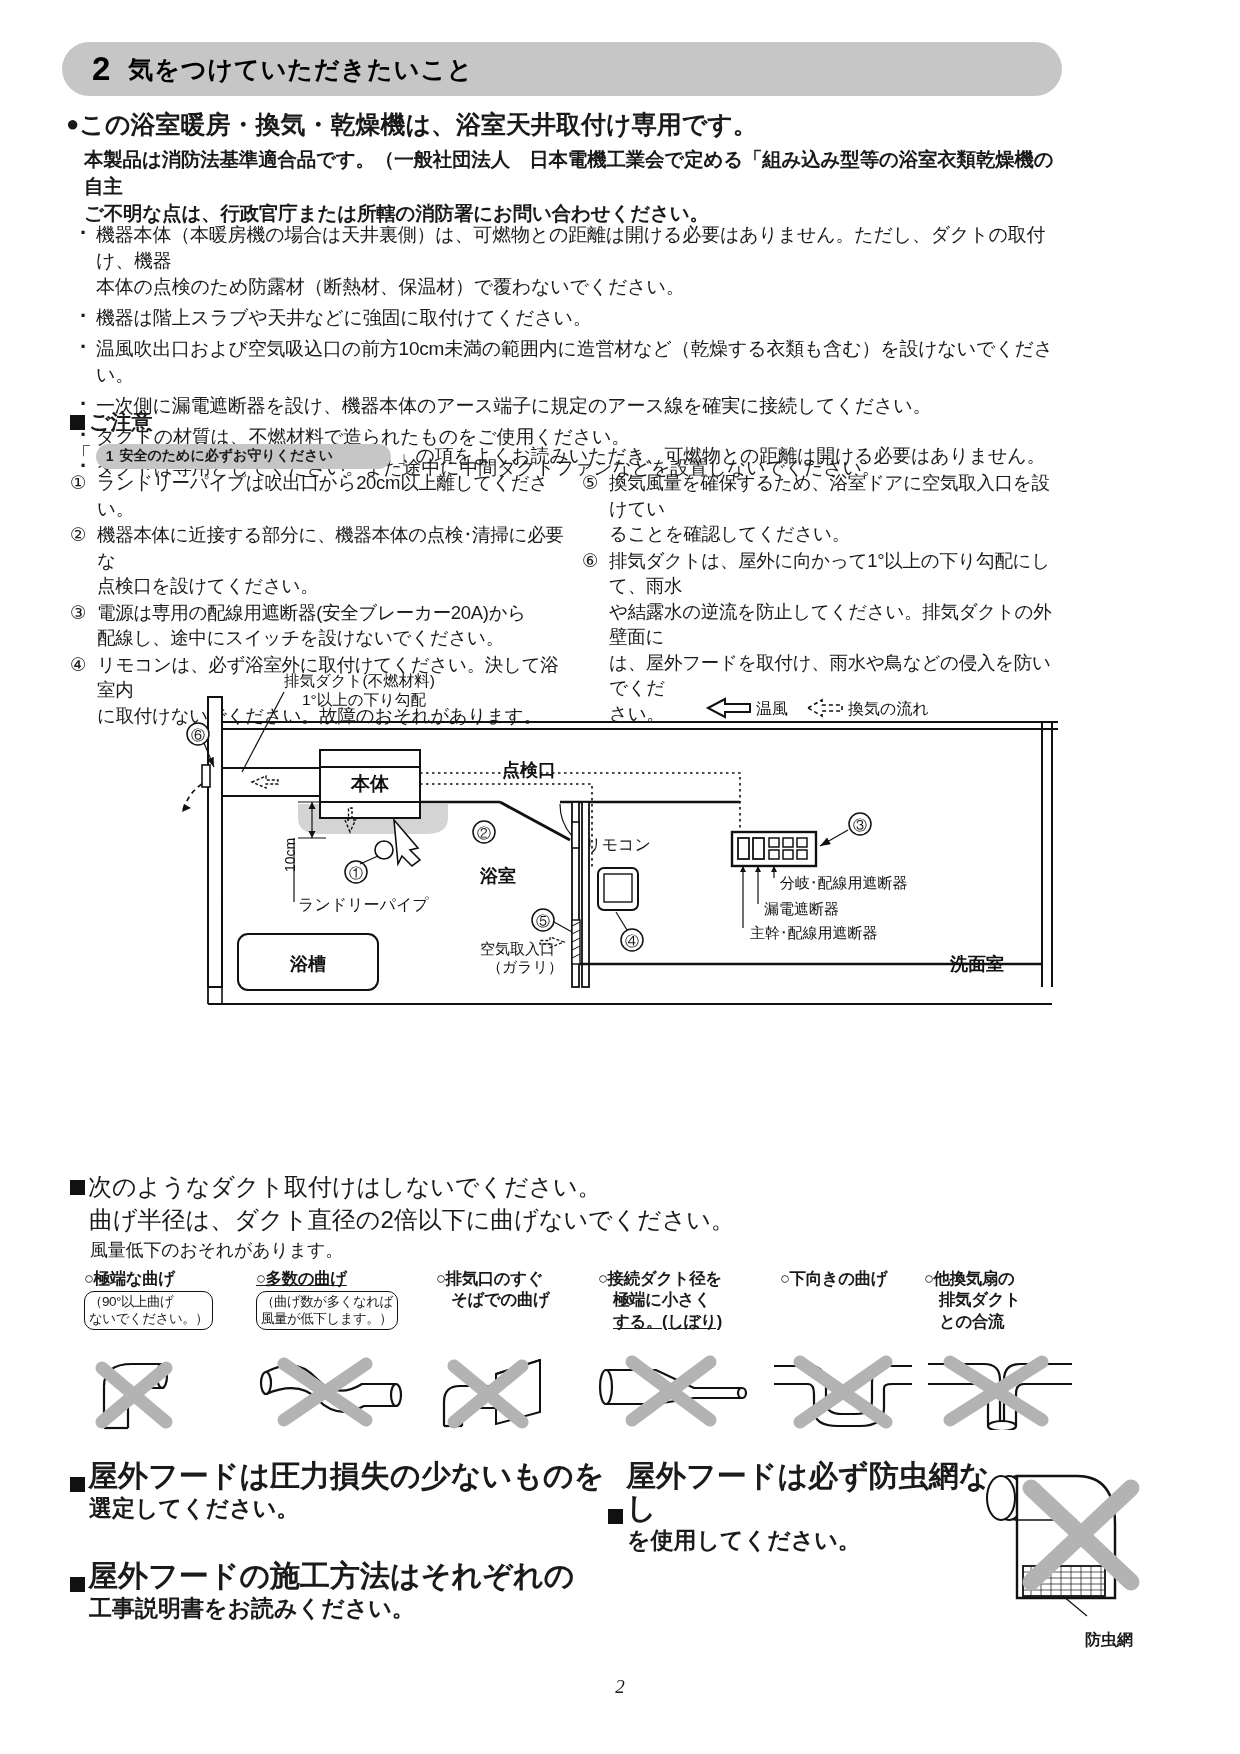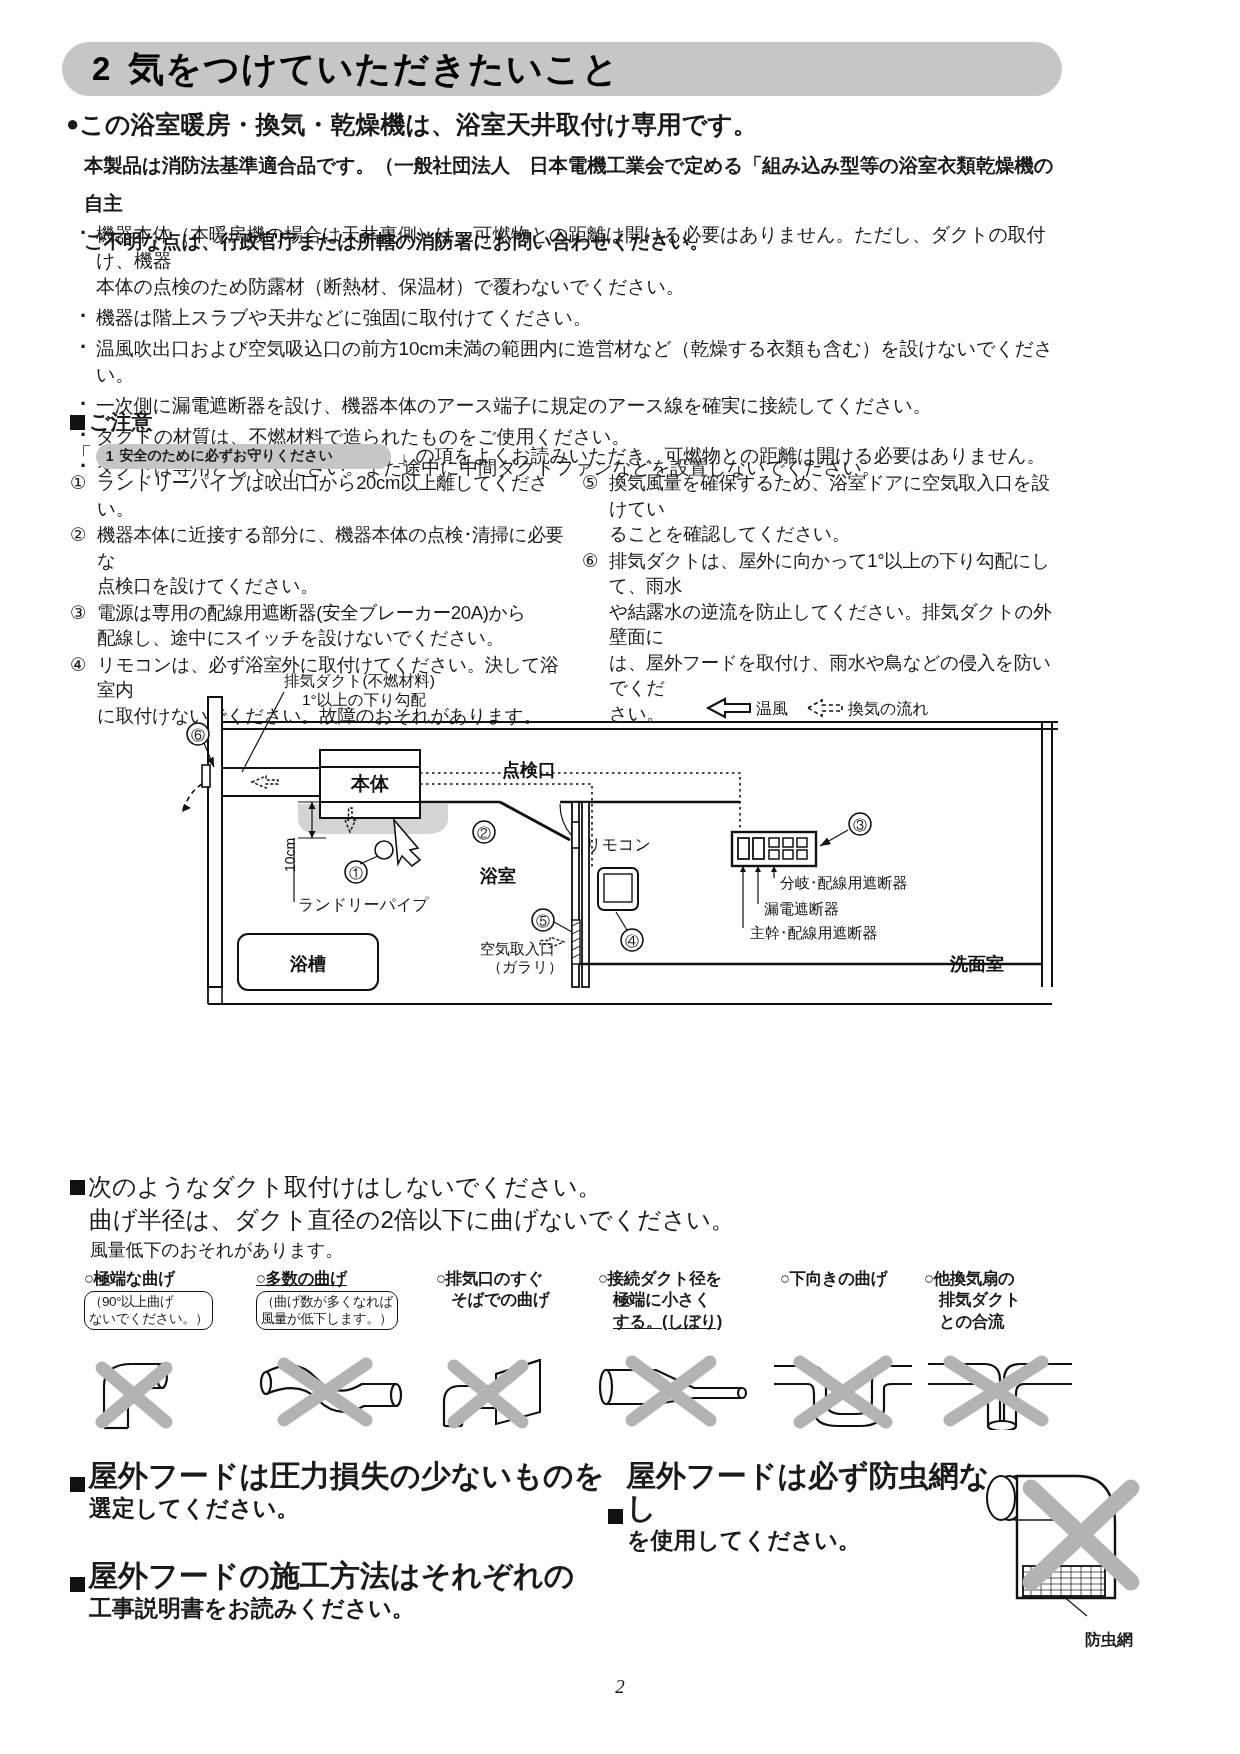--- a/index.html
+++ b/index.html
@@ -15,32 +15,32 @@
   
   .chapter-bar{
     position:absolute;left:62px;top:42px;width:1000px;height:54px;
     background:#c6c6c6;border-radius:27px;
     display:flex;align-items:center;
   }
   .chapter-num{
     font-size:33px;font-weight:bold;color:#000;margin-left:30px;letter-spacing:0;
   }
   .chapter-title{
-    font-size:36px;font-weight:bold;color:#000;margin-left:18px;letter-spacing:1px;
+    font-size:25px;font-weight:bold;color:#000;margin-left:18px;letter-spacing:1px;
   }
 
   
   .lead{
     position:absolute;left:66px;top:108px;width:1000px;
     font-size:25px;font-weight:bold;letter-spacing:0px;
   }
   .lead .bullet{font-size:22px;vertical-align:2px;}
   .intro{
     position:absolute;left:84px;top:146px;width:985px;
-    font-size:19.5px;font-weight:bold;line-height:38px;letter-spacing:-0.2px;
+    font-size:19.5px;font-weight:bold;line-height:27px;letter-spacing:-0.2px;
   }
 
   .dash-list{
     position:absolute;left:70px;top:222px;width:1000px;
   }
   .dash-item{
     font-size:19px;line-height:26px;letter-spacing:-0.2px;
     padding-left:26px;position:relative;margin-bottom:5px;
   }
   .dash-item:before{

